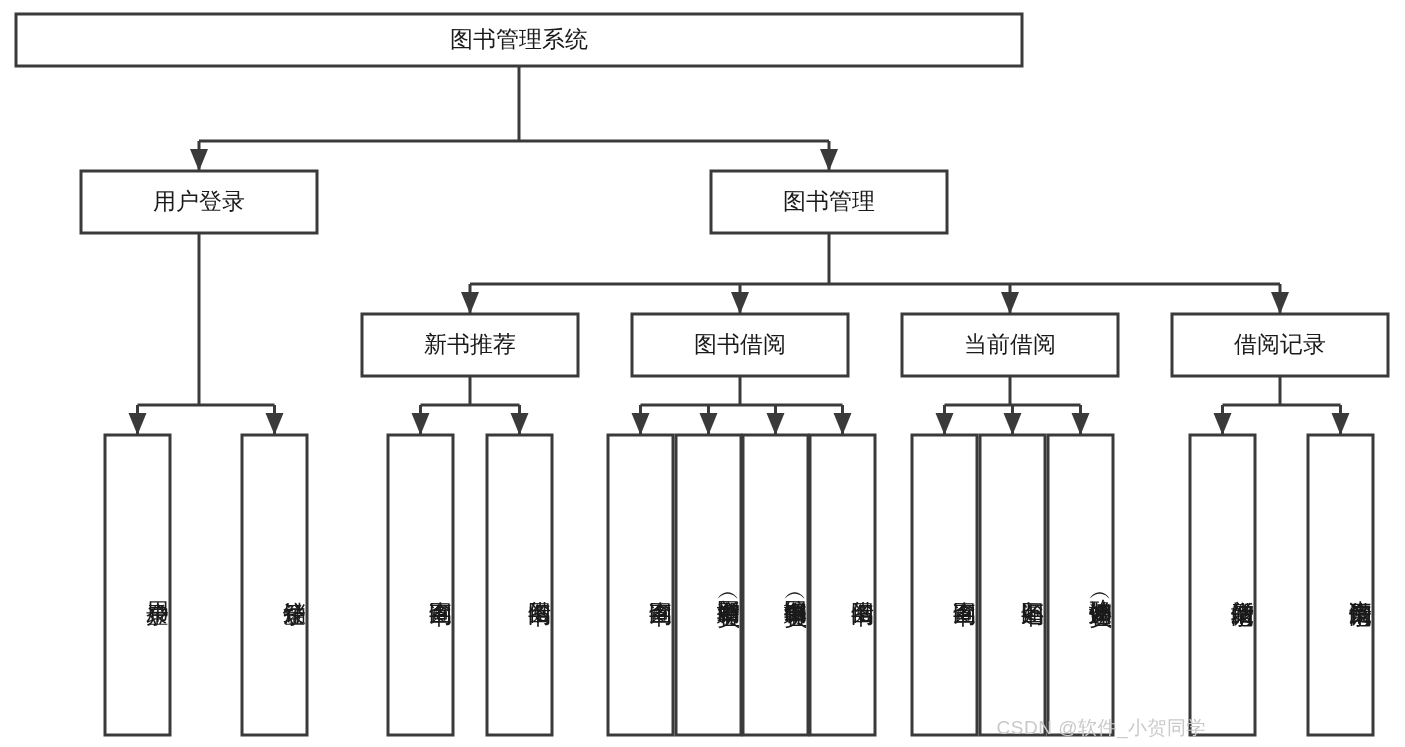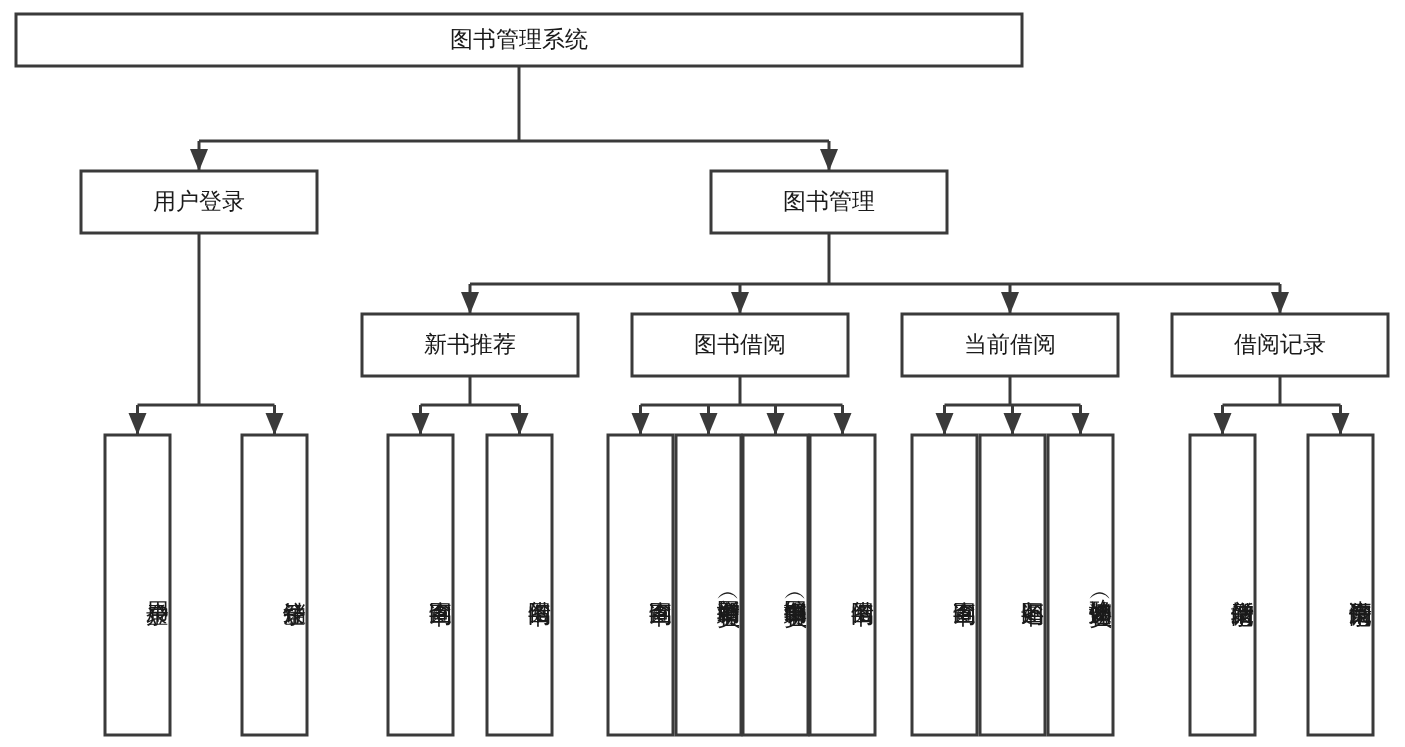--- a/index.html
+++ b/index.html
@@ -174,13 +174,14 @@
       <div class="leaf-label-wrap" style="left: 608px; top: 441px; width: 65px; height: 288px;">查询图书</div>
       <div class="leaf-label-wrap" style="left: 676px; top: 441px; width: 65px; height: 288px;">新增图书（管理员）</div>
       <div class="leaf-label-wrap" style="left: 743px; top: 441px; width: 65px; height: 288px;">编辑图书（管理员）</div>
       <div class="leaf-label-wrap" style="left: 810px; top: 441px; width: 65px; height: 288px;">借阅图书</div>
       <div class="leaf-label-wrap" style="left: 912px; top: 441px; width: 65px; height: 288px;">查询图书</div>
       <div class="leaf-label-wrap" style="left: 980px; top: 441px; width: 65px; height: 288px;">归还图书</div>
       <div class="leaf-label-wrap" style="left: 1048px; top: 441px; width: 65px; height: 288px;">确认归还（管理员）</div>
       <div class="leaf-label-wrap" style="left: 1190px; top: 441px; width: 65px; height: 288px;">新增借阅记录</div>
       <div class="leaf-label-wrap" style="left: 1308px; top: 441px; width: 65px; height: 288px;">查询借阅记录</div>
     </div>
+  <div class="watermark">CSDN @软件_小贺同学</div>
 </div>
 
 </body></html>

